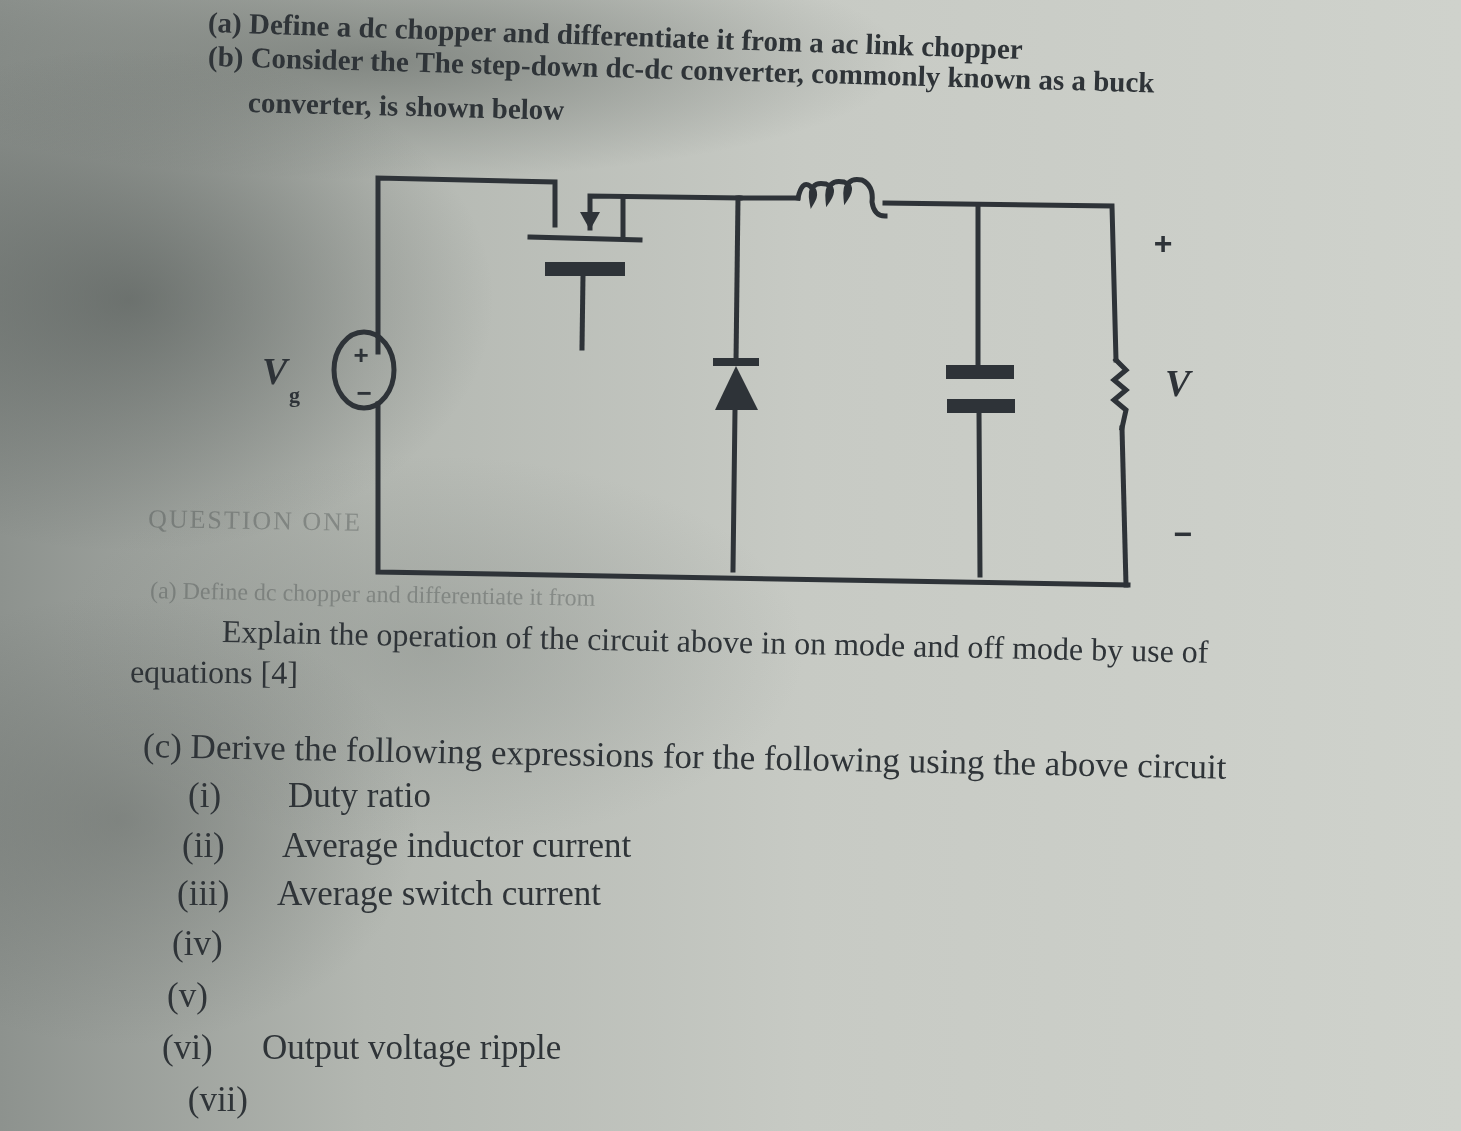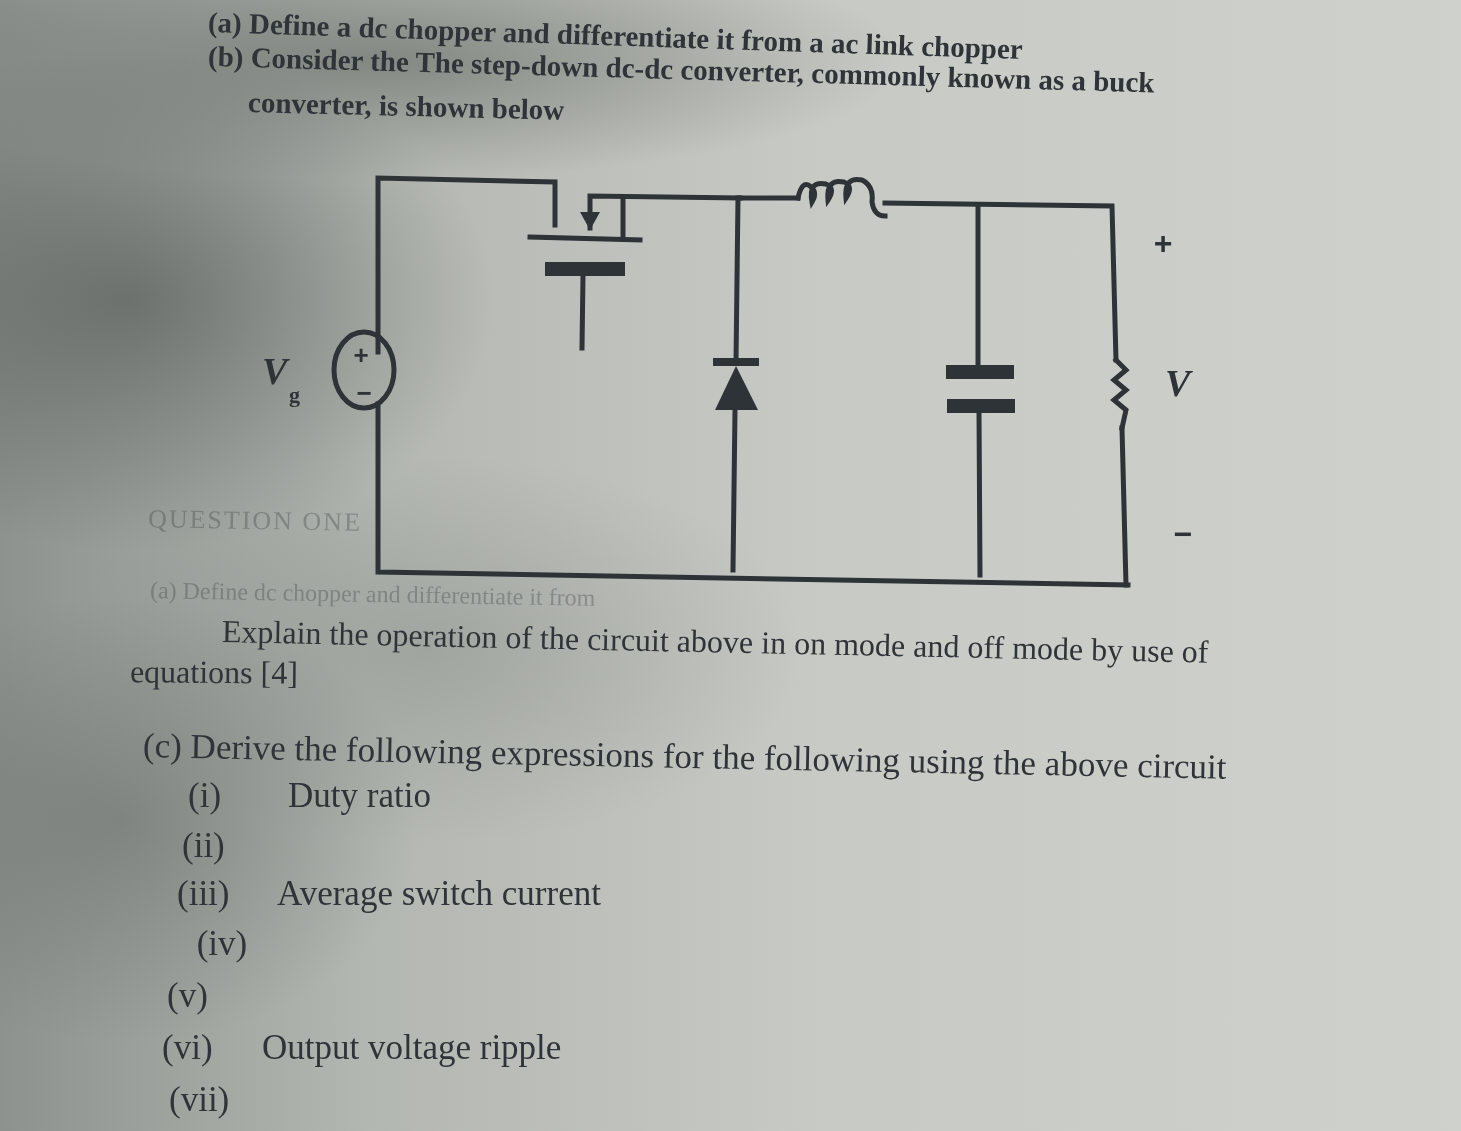--- a/index.html
+++ b/index.html
@@ -106,30 +106,31 @@
 <div class="txt explain explain-2">equations [4]</div>
 
 <div class="txt derive">(c) Derive the following expressions for the following using the above circuit</div>
 
 <div class="txt item" style="left:188px; top:778px;">
   <span class="num">(i)</span>
   <span>Duty ratio</span>
 </div>
 <div class="txt item" style="left:182px; top:828px;font-family:Liberation Serif, serif;">
   <span class="num">(ii)</span>
+  <span>Average inductor current</span>
 </div>
 <div class="txt item" style="left:177px; top:876px;">
   <span class="num">(iii)</span>
   <span>Average switch current</span>
 </div>
-<div class="txt item" style="left:172px; top:926px;text-align:center;">
+<div class="txt item" style="left:172px; top:926px;">
   <span class="num">(iv)</span>
 </div>
 <div class="txt item" style="left:167px; top:978px;">
   <span class="num">(v)</span>
 </div>
 <div class="txt item" style="left:162px; top:1030px;align-items:center;">
   <span class="num">(vi)</span>
   <span>Output voltage ripple</span>
 </div>
-<div class="txt item" style="left:169px; top:1082px;">
+<div class="txt item" style="left:148px; top:1082px;text-align:right;">
   <span class="num">(vii)</span>
 </div>
 
 </body></html>

